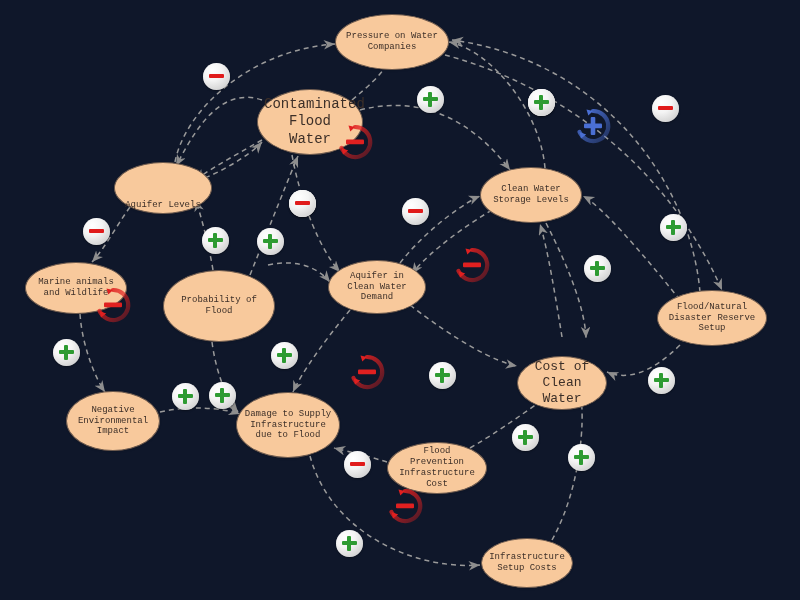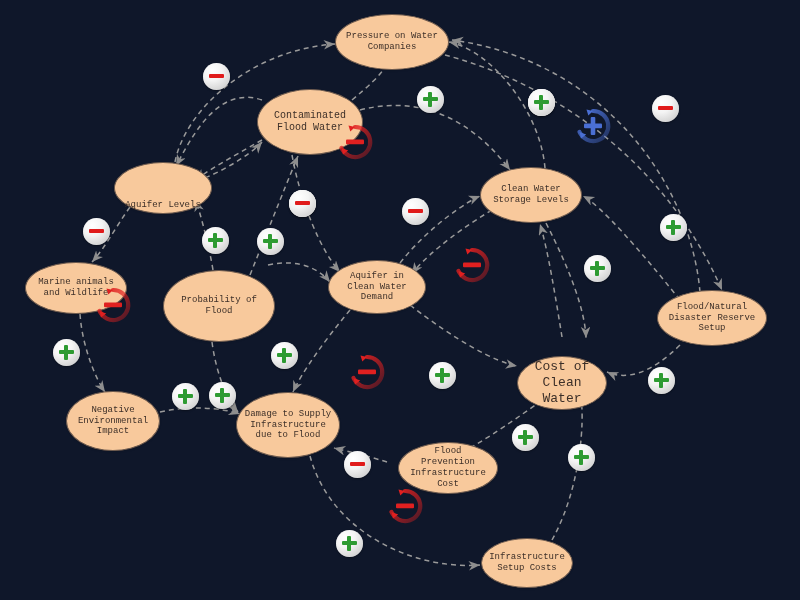--- a/index.html
+++ b/index.html
@@ -122,21 +122,21 @@
         <path d="M 445,55 C 540,80 660,150 722,290" fill="none" stroke="#9a9a9a" stroke-width="1.5" stroke-dasharray="5,4" marker-end="url(#arrow)"></path>
         <path d="M 400,263 C 430,225 470,200 480,196" fill="none" stroke="#9a9a9a" stroke-width="1.5" stroke-dasharray="5,4" marker-end="url(#arrow)"></path>
         <path d="M 562,337 C 556,300 548,250 540,224" fill="none" stroke="#9a9a9a" stroke-width="1.5" stroke-dasharray="5,4" marker-end="url(#arrow)"></path>
       </g>
   </svg>
 
   <div id="node-group">
       <div class="node" style="left: 335px; top: 14px; width: 114px; height: 56px; font-size: 9px; background: rgb(248, 201, 156); border-color: rgb(109, 90, 78);">
         <span>Pressure on Water Companies</span>
       </div>
-      <div class="node" style="left: 257px; top: 89px; width: 106px; height: 66px; font-size: 10px; background: rgb(248, 201, 156); border-color: rgb(109, 90, 78);">
+      <div class="node" style="left: 257px; top: 89px; width: 106px; height: 66px; font-size: 14px; background: rgb(248, 201, 156); border-color: rgb(109, 90, 78);">
         <span>Contaminated Flood Water</span>
       </div>
       <div class="node" style="left: 114px; top: 162px; width: 98px; height: 52px; font-size: 9px; background: rgb(248, 201, 156); border-color: rgb(109, 90, 78); align-items: flex-end;">
         <span>Aquifer Levels</span>
       </div>
       <div class="node" style="left: 480px; top: 167px; width: 102px; height: 56px; font-size: 9px; background: rgb(248, 201, 156); border-color: rgb(109, 90, 78);">
         <span>Clean Water Storage Levels</span>
       </div>
       <div class="node" style="left: 25px; top: 262px; width: 102px; height: 52px; font-size: 9px; background: rgb(248, 201, 156); border-color: rgb(109, 90, 78);">
         <span>Marine animals and Wildlife</span>
@@ -152,21 +152,21 @@
       </div>
       <div class="node" style="left: 517px; top: 356px; width: 90px; height: 54px; font-size: 13px; background: rgb(248, 201, 156); border-color: rgb(109, 90, 78);">
         <span>Cost of Clean Water</span>
       </div>
       <div class="node" style="left: 66px; top: 391px; width: 94px; height: 60px; font-size: 9px; background: rgb(248, 201, 156); border-color: rgb(109, 90, 78);">
         <span>Negative Environmental Impact</span>
       </div>
       <div class="node" style="left: 236px; top: 392px; width: 104px; height: 66px; font-size: 9px; background: rgb(248, 201, 156); border-color: rgb(109, 90, 78);">
         <span>Damage to  Supply Infrastructure due to Flood</span>
       </div>
-      <div class="node" style="left: 387px; top: 442px; width: 100px; height: 52px; font-size: 9px; background: rgb(248, 201, 156); border-color: rgb(109, 90, 78); margin-left: 11px;">
+      <div class="node" style="left: 387px; top: 442px; width: 100px; height: 52px; font-size: 9px; background: rgb(248, 201, 156); border-color: rgb(109, 90, 78);">
         <span>Flood Prevention Infrastructure Cost</span>
       </div>
       <div class="node" style="left: 481px; top: 538px; width: 92px; height: 50px; font-size: 9px; background: rgb(248, 201, 156); border-color: rgb(109, 90, 78);">
         <span>Infrastructure Setup Costs</span>
       </div>
     </div>
   <div id="polarity-group">
       <div class="polarity minus" style="left: 202.5px; top: 62.5px;">
         <div class="glyph">
           <div class="h"></div>

